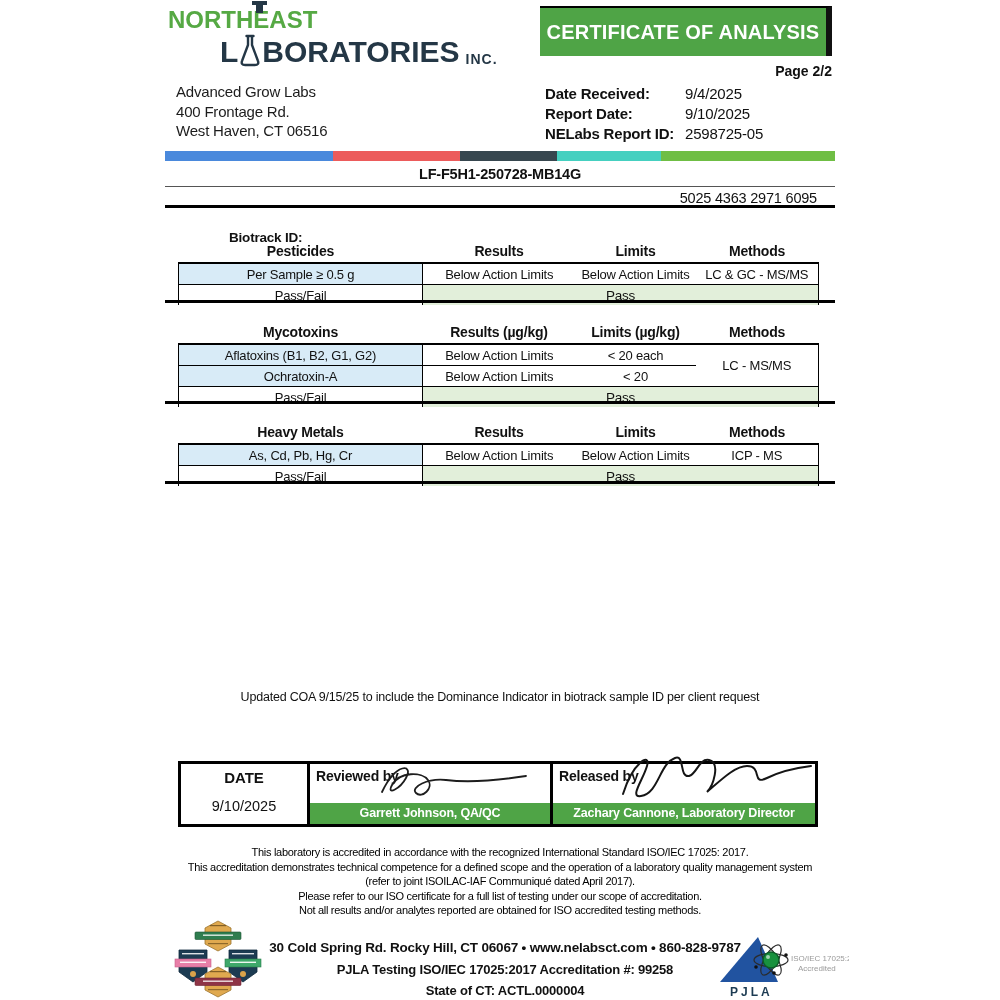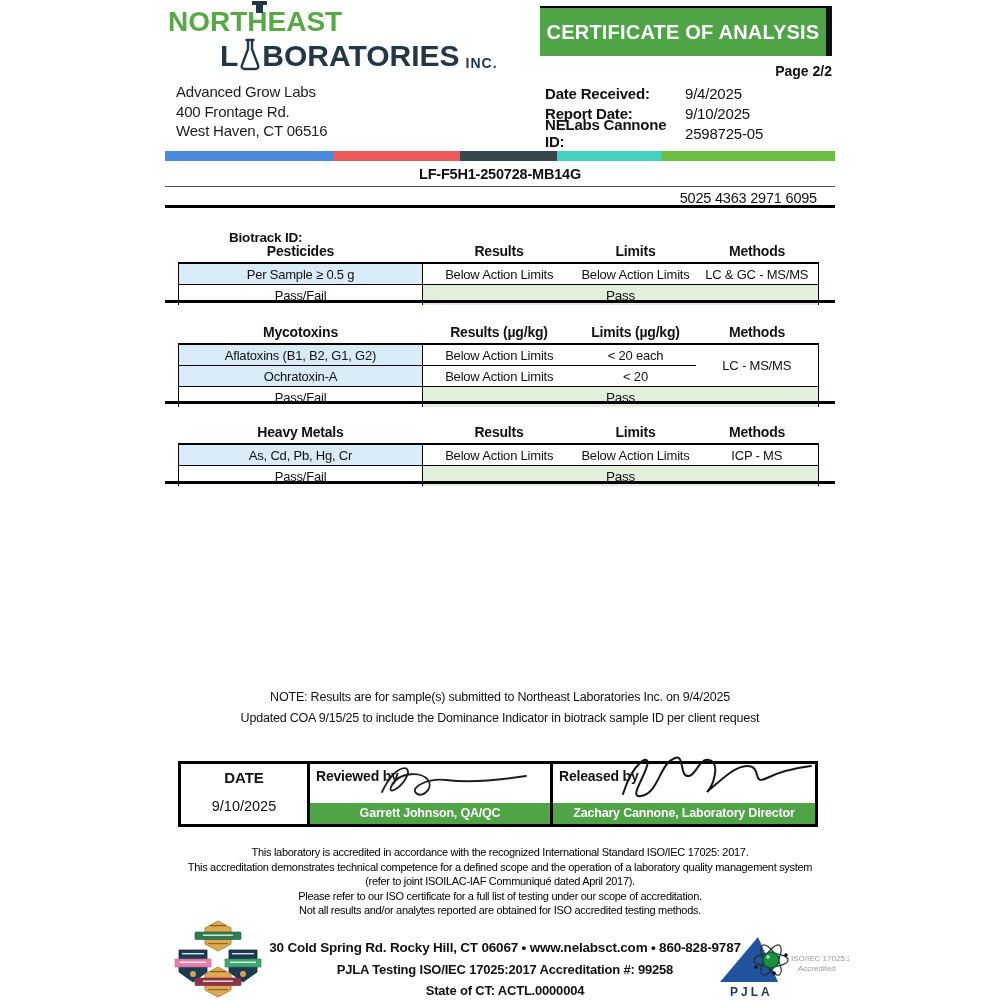--- a/index.html
+++ b/index.html
@@ -1,20 +1,20 @@
 <!DOCTYPE html>
 <html><head>
 <meta charset="utf-8">
 <style>
   html,body{margin:0;padding:0;background:#fff;}
   .page{position:relative;width:1000px;height:1000px;background:#fff;overflow:hidden;
         font-family:"Liberation Sans",sans-serif;color:#111;}
   
   .logo{position:absolute;left:168px;top:8px;}
-  .logo-line1{position:relative;font-size:28px;font-weight:700;color:#56A944;letter-spacing:0;line-height:1;}
+  .logo-line1{position:relative;font-size:24px;font-weight:700;color:#56A944;letter-spacing:0;line-height:1;}
   .stopper-bar{position:absolute;top:-7px;left:84px;width:15px;height:4px;background:#243746;}
   .stopper-stem{position:absolute;top:-3px;left:88px;width:7px;height:8px;background:#243746;}
   .logo-line2{display:flex;align-items:flex-end;margin-left:52px;margin-top:2px;line-height:1;}
   .logo-line2 .big{font-size:30px;font-weight:700;color:#243746;}
   .logo-line2 .flask{margin:0 1px 0 1px;}
   .logo-line2 .inc{font-size:14px;font-weight:700;color:#243746;margin-left:6px;margin-bottom:1px;letter-spacing:1px;}
   
   .banner{position:absolute;left:540px;top:6px;width:292px;height:50px;background:#4FA446;
           border-top:2px solid #000;border-right:6px solid #111;box-sizing:border-box;
           display:flex;align-items:center;justify-content:center;}
@@ -109,21 +109,21 @@
   <div class="meta">
     <div class="mrow">
       <span class="mlabel">Date Received:</span>
       <span>9/4/2025</span>
     </div>
     <div class="mrow">
       <span class="mlabel">Report Date:</span>
       <span>9/10/2025</span>
     </div>
     <div class="mrow">
-      <span class="mlabel">NELabs Cannone ID:</span>
+      <span class="mlabel">NELabs Report ID:</span>
       <span>2598725-05</span>
     </div>
   </div>
 
   <div class="colorbar">
     <div class="seg-blue"></div>
     <div class="seg-red"></div>
     <div class="seg-navy"></div>
     <div class="seg-teal"></div>
     <div class="seg-green"></div>
@@ -218,21 +218,20 @@
     </tr>
     <tr class="last">
       <td class="white-cell">Pass/Fail</td>
       <td class="pass" colspan="3">Pass</td>
     </tr>
   </tbody>
     </table>
   <div class="rule" style="top:481px"></div>
 
   <div class="note">
-    <div>NOTE: Results are for sample(s) submitted to Northeast Laboratories Inc. on  9/4/2025</div>
     <div>Updated COA 9/15/25 to include the  Dominance Indicator in biotrack sample ID per client request</div>
   </div>
 
   <div class="signoff">
     <div class="so-date">
       <div class="so-dlabel">DATE</div>
       <div class="so-dvalue">9/10/2025</div>
     </div>
     <div class="so-cell so-reviewed">
       <span class="so-label">Reviewed by</span>

